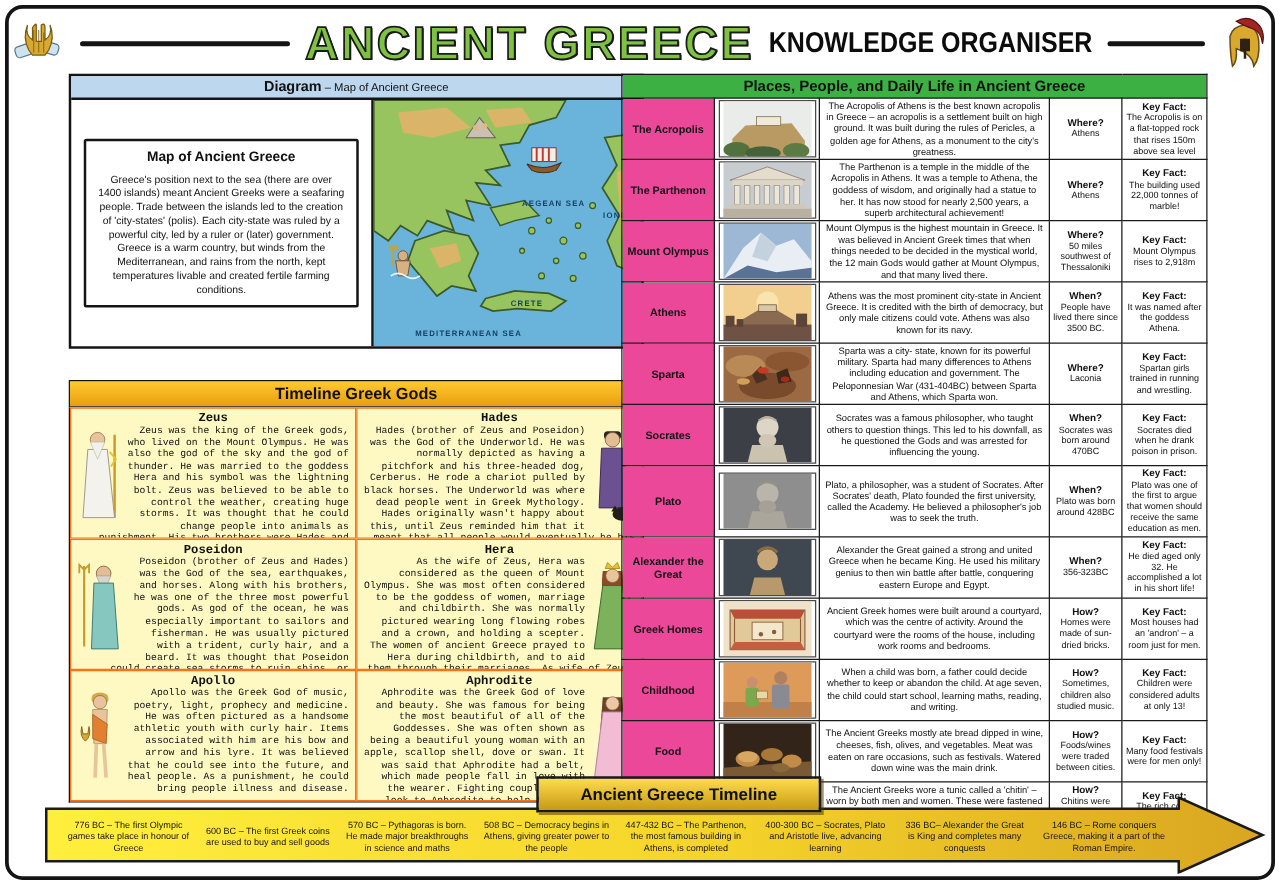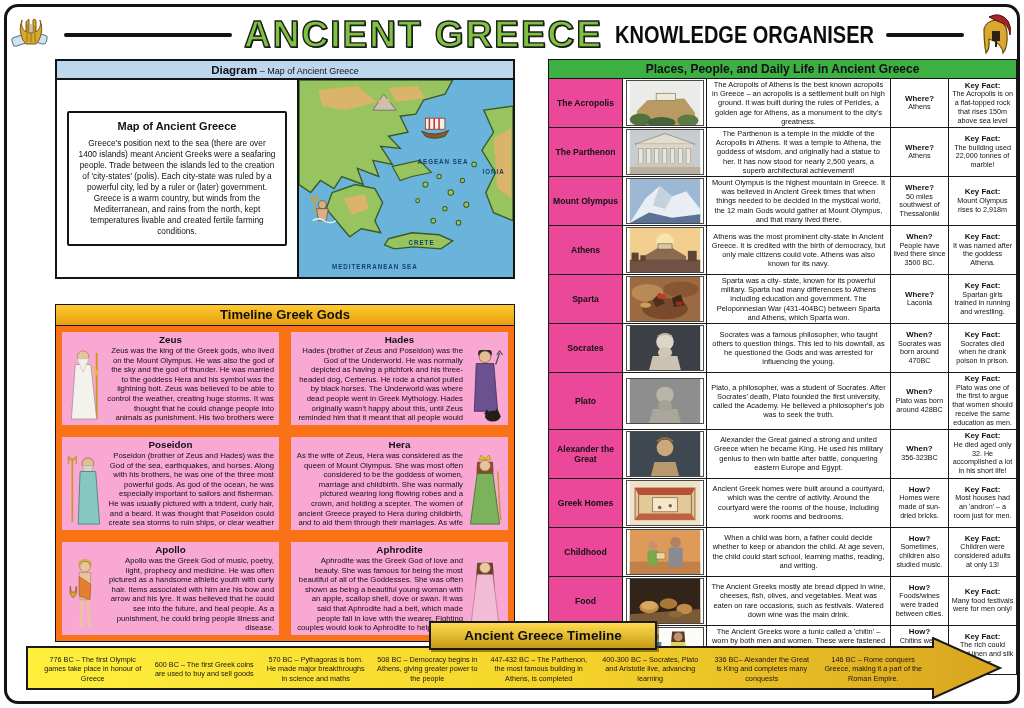--- a/index.html
+++ b/index.html
@@ -24,41 +24,41 @@
   .map-textbox { margin:6px 10px; border:2px solid #141414; border-radius:2px; padding:7px 9px; text-align:center; background:#fff; }
   .map-textbox h3 { margin:0 0 6px 0; font-size:11px; }
   .map-textbox p { margin:0; font-size:8.3px; line-height:1.32; }
   .map-wrap { flex:1; border-left:2px solid #141414; }
   .map-wrap svg { display:block; width:100%; height:100%; }
 
   
   .gods { position:absolute; left:48px; top:297px; width:460px; }
   .gods-head { height:22px; background:linear-gradient(180deg,#ffca30,#e89d0e); border:1.5px solid #141414; text-align:center; font-weight:bold; font-size:13px; line-height:20px; }
   .gods-grid { display:grid; grid-template-columns:1fr 1fr; grid-template-rows:105px 105px 105px; border-left:1.5px solid #141414; border-right:1.5px solid #141414; border-bottom:1.5px solid #141414; }
-  .god-cell { border:6px solid #f97316; padding:1px 5px 2px 5px; overflow:hidden; background:#f9a8d4; }
+  .god-cell { border:1px solid #f97316; padding:1px 5px 2px 5px; overflow:hidden; background:#fef9c3;font-family:Liberation Mono, monospace; }
   .god-name { text-align:center; font-weight:bold; font-size:9.8px; margin:1px 0 1px 0; }
   .god-text { font-size:7.75px; line-height:1.24; text-align:right; }
   .god-fig { width:36px; height:76px; }
   .fig-l { float:left; margin:1px 4px 0 0; }
   .fig-r { float:right; margin:1px 0 0 4px; }
 
   
-  .places { position:absolute; left:541px; top:52px; width:468px; }
+  .places { position:absolute; left:490px; top:52px; width:468px; }
   table.ptable { border-collapse:collapse; width:468px; height:576px; table-layout:fixed; }
   .ptable td { border:1px solid #1a1a1a; padding:1px 2px; vertical-align:middle; overflow:hidden; }
   .tbl-title { background:#3cb043; border:1.5px solid #141414 !important; font-weight:bold; font-size:12px; text-align:center; height:19px; }
   .rlabel { background:#ec4899; font-weight:bold; font-size:8.6px; text-align:center; }
   .rimg { text-align:center; }
   .thumb { width:78px; height:46px; display:block; margin:0 auto; border:1px solid #4a4a4a; }
   .rdesc { font-size:7.45px; line-height:1.22; text-align:center; padding:1px 4px !important; }
   .rqual, .rkey { text-align:center; font-size:7.2px; line-height:1.22; }
   .qh { font-weight:bold; font-size:7.9px; display:block; }
 
   
-  .timeline { position:absolute; left:18px; top:630px; width:978px; height:62px; z-index:2; }
+  .timeline { position:absolute; left:28px; top:630px; width:978px; height:62px; z-index:2; }
   .timeline svg.arrow { position:absolute; inset:0; }
   .tl-entries { position:absolute; left:12px; top:10px; width:892px; height:44px; display:flex; }
   .tl-entry { flex:1; display:flex; align-items:center; justify-content:center; text-align:center; font-size:7.25px; line-height:1.28; color:#161616; padding:0 5px; }
   .tl-tab { position:absolute; left:422px; top:614px; width:228px; height:29px; z-index:6;
     background:linear-gradient(180deg,#ffdb4d,#c79a15); border:2px solid #1a1a1a;
     display:flex; align-items:center; justify-content:center; font-weight:bold; font-size:13.5px;
     box-shadow:2px 2px 0 rgba(90,60,0,0.55); }
 </style>
 </head>
 <body>

